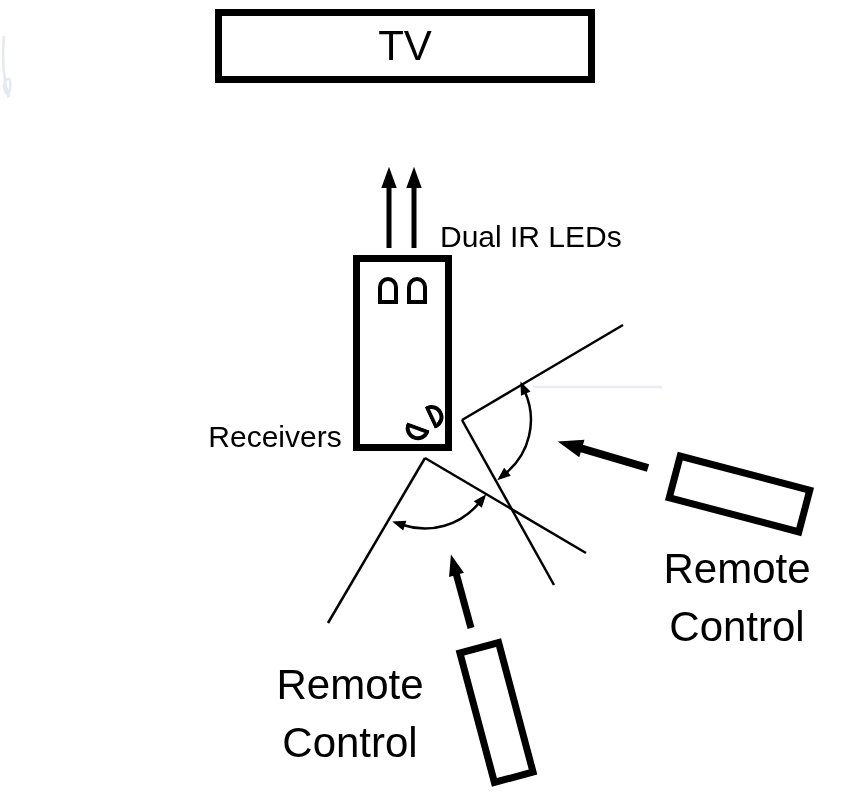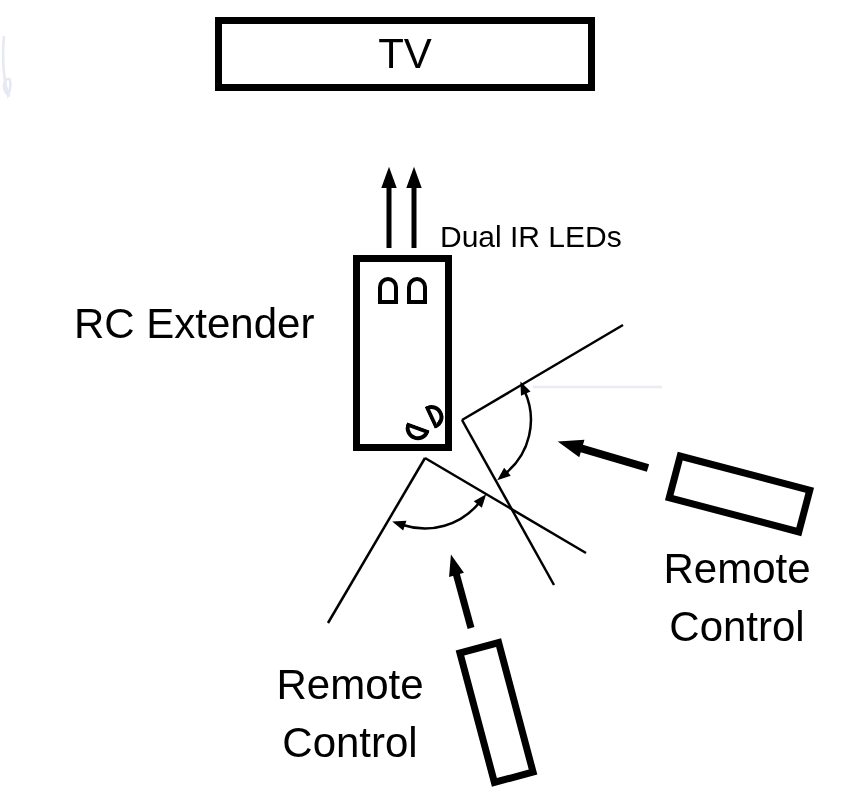--- a/index.html
+++ b/index.html
@@ -11,21 +11,21 @@
     color:#000;
     overflow:hidden;
   }
   svg.overlay{position:absolute;left:0;top:0;width:849px;height:798px;}
   .box{
     position:absolute;
     border:7px solid #000;
     background:#fff;
     box-sizing:border-box;
   }
-  .tv-box{left:215px;top:9px;width:380px;height:74px;display:flex;align-items:center;justify-content:center;margin-top:8px;}
+  .tv-box{left:215px;top:9px;width:380px;height:74px;display:flex;align-items:center;justify-content:center;}
   .tv-label{font-size:42px;}
   .ext-box{left:353px;top:255px;width:99px;height:196px;}
   .led{
     position:absolute;
     width:20px;height:27px;
     border:4px solid #000;border-bottom-width:4px;
     border-radius:10px 10px 0 0;
     box-sizing:border-box;background:#fff;
   }
   .led.l1{left:18px;top:15px;}
@@ -97,25 +97,25 @@
   <div class="box ext-box">
     <div class="led l1"></div>
     <div class="led l2"></div>
     <div class="receiver r-top"></div>
     <div class="receiver r-bottom"></div>
   </div>
 
   <div class="box remote-right-box"></div>
   <div class="box remote-bottom-box"></div>
 
-  <div class="lbl lbl-big rc-extender-label">RC Extender</div>
 
   <div class="lbl lbl-small dual-ir-leds-label">Dual IR LEDs</div>
 
   <div class="lbl lbl-small lbl-2line dual-ir-receivers-label">
+    <div>Receivers</div>
   </div>
 
   <div class="lbl lbl-big lbl-2line remote-right-label">
     <div>Remote</div>
     <div>Control</div>
   </div>
 
   <div class="lbl lbl-big lbl-2line remote-bottom-label">
     <div>Remote</div>
     <div>Control</div>

